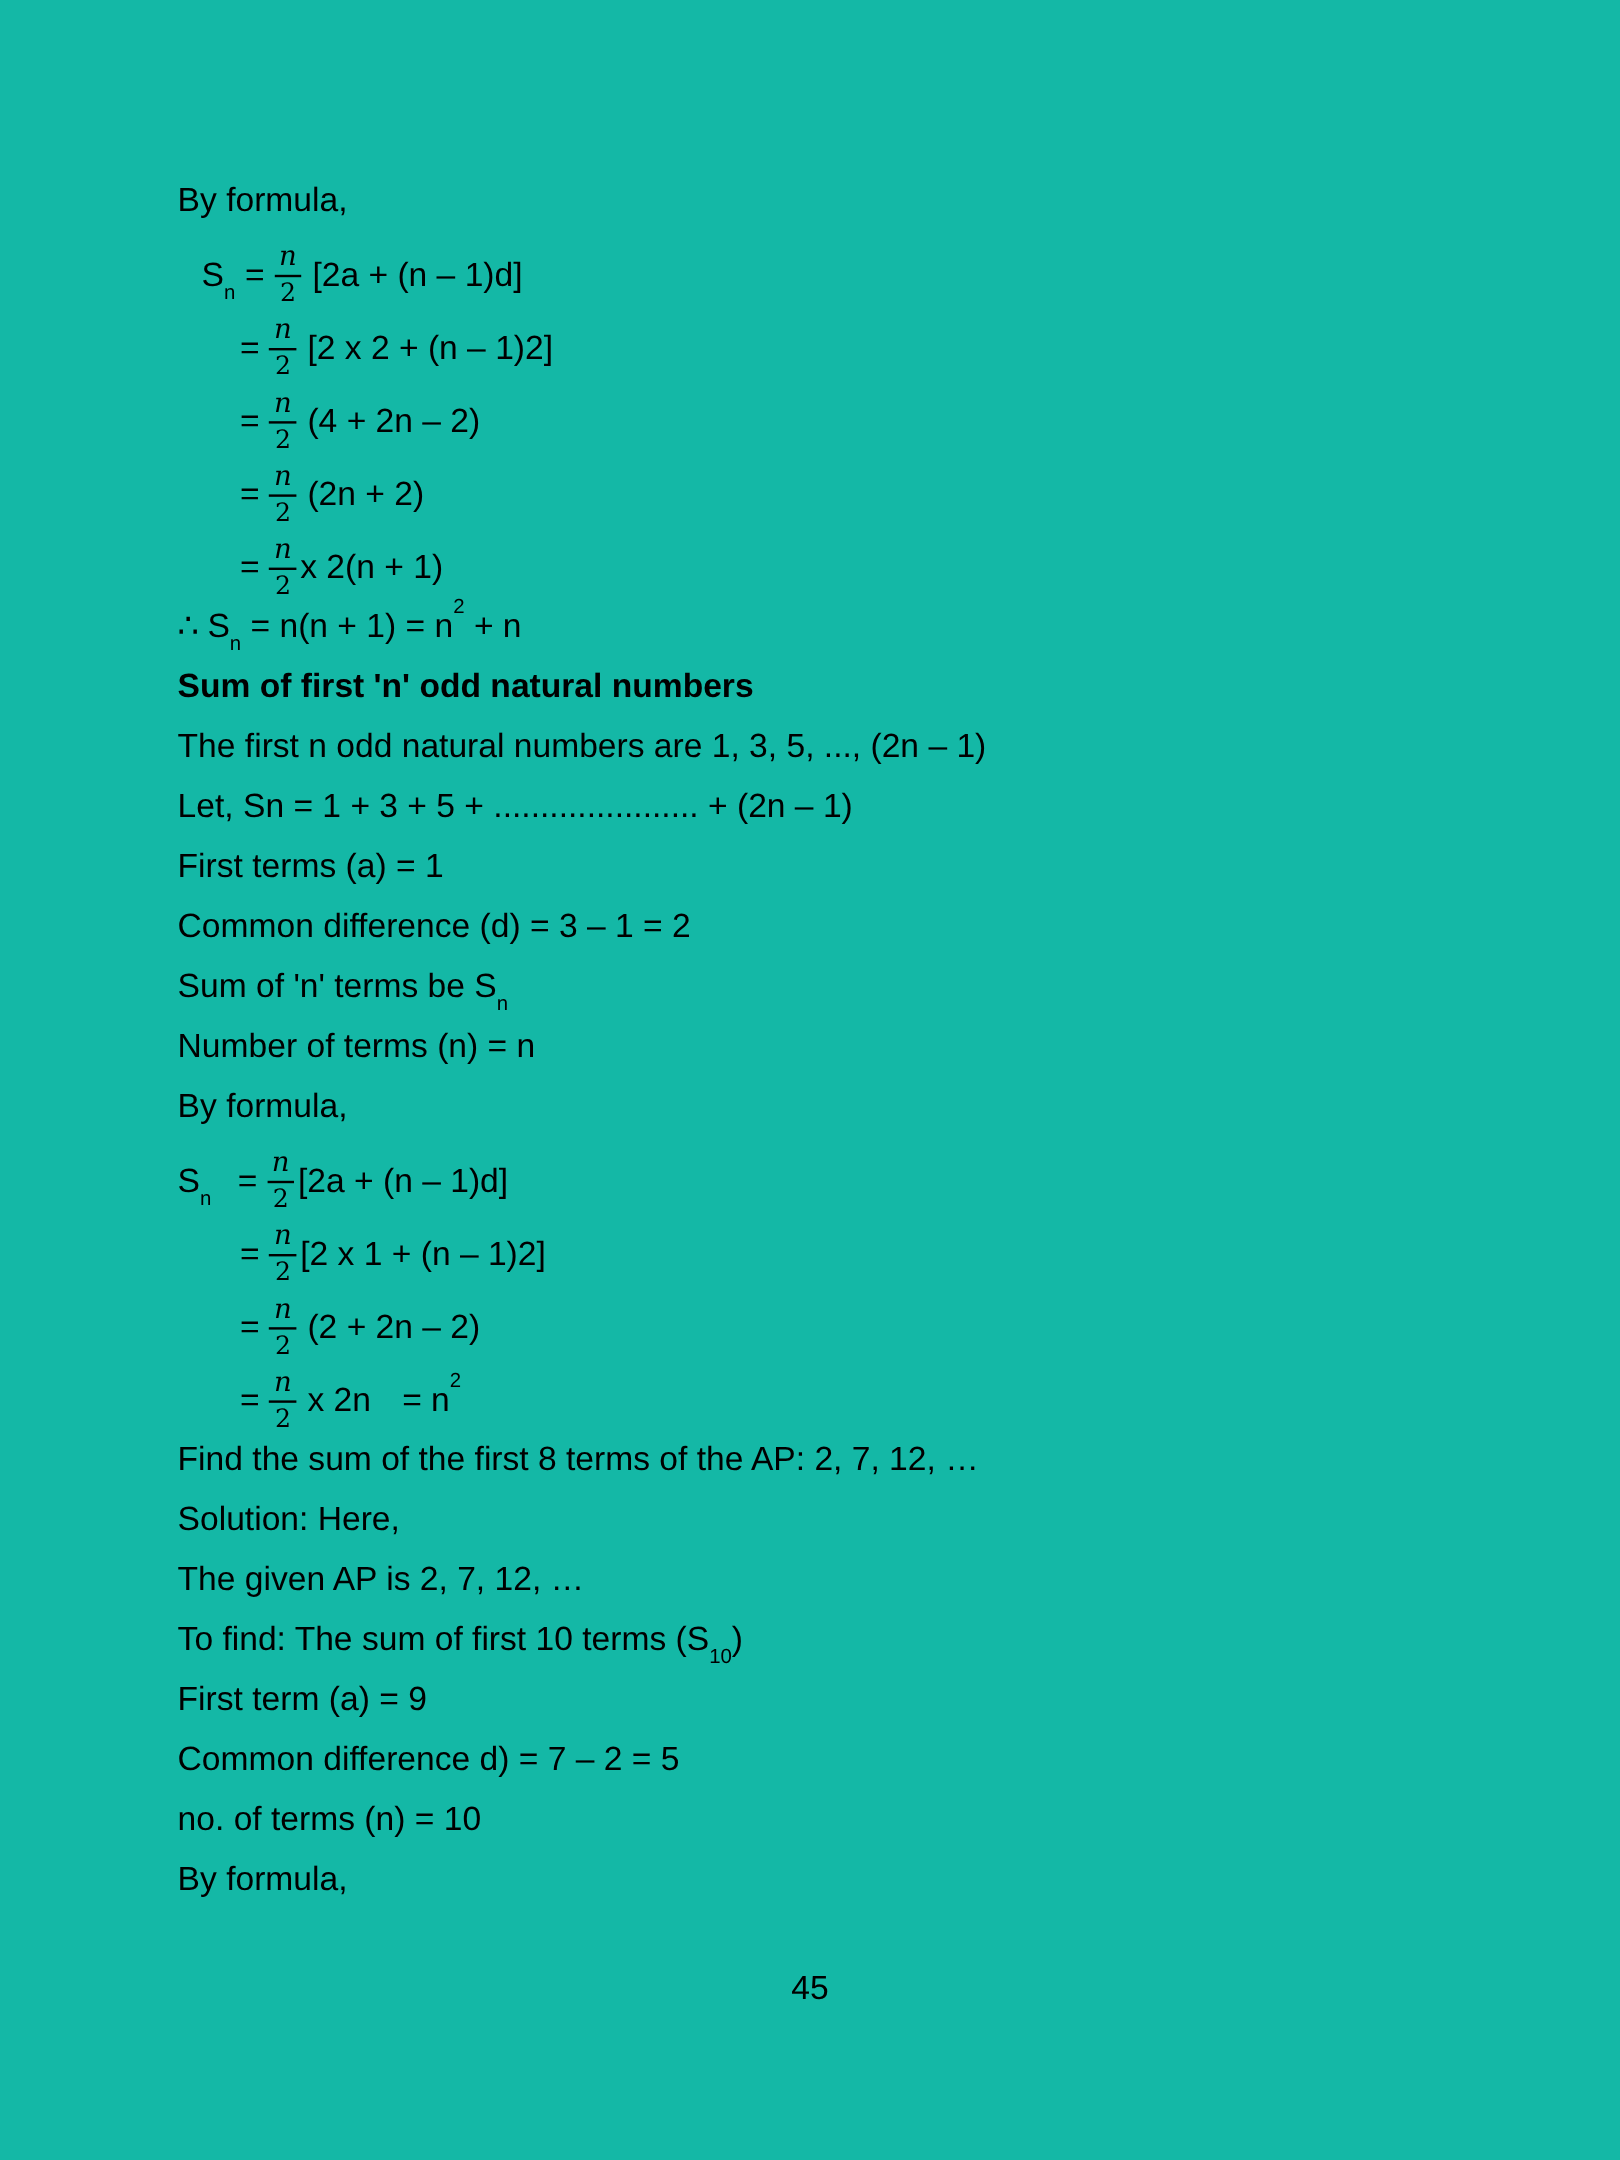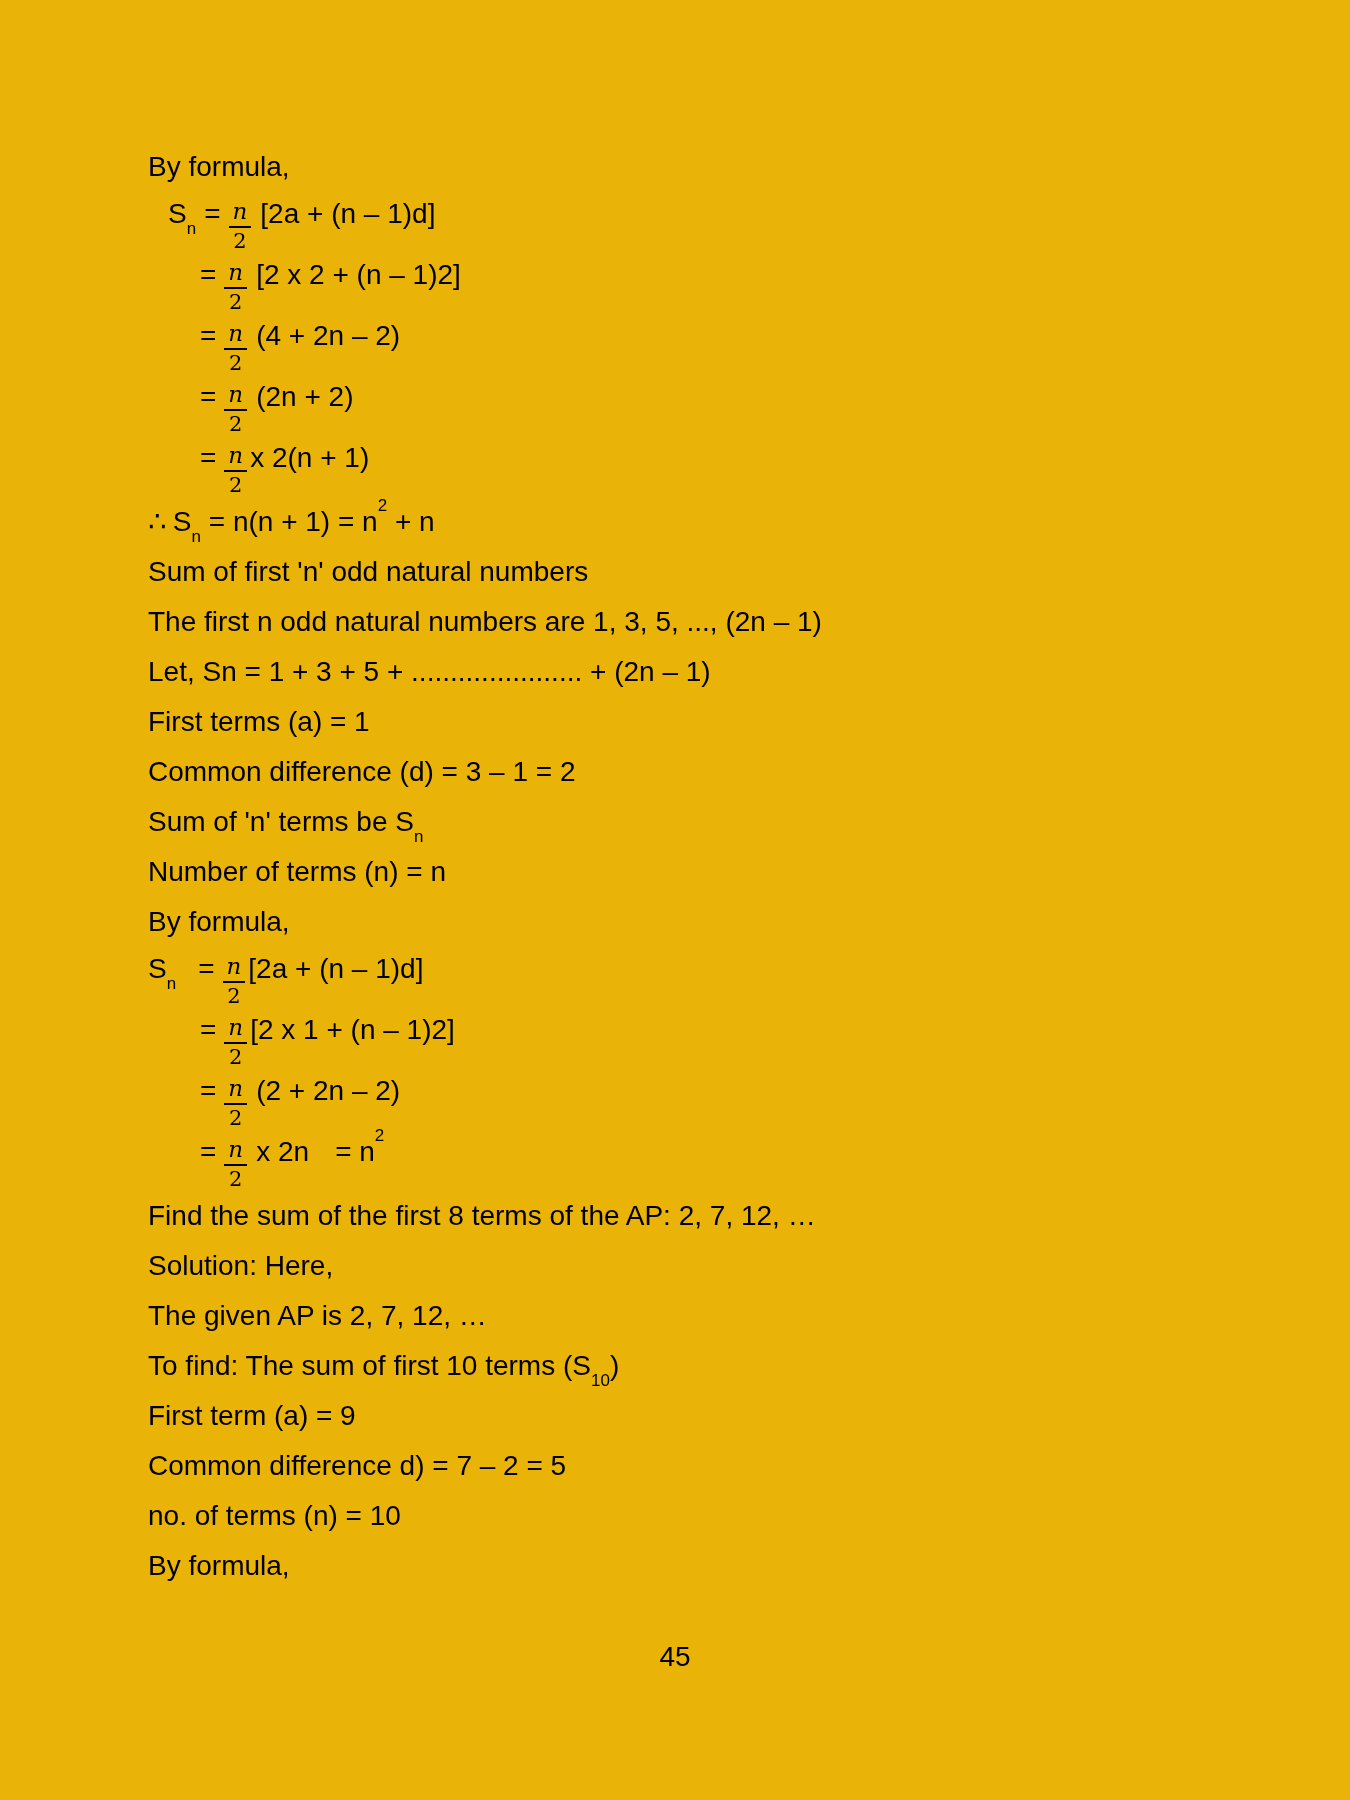--- a/index.html
+++ b/index.html
@@ -1,31 +1,31 @@
 <!DOCTYPE html>
 <html><head>
 <meta charset="utf-8">
 <style>
   html,body { margin:0; padding:0; background:#ffffff; }
   .page {
     position:relative;
     width:1350px; height:1800px;
-    background:#eab308; color:#000000;
+    background:#14b8a6; color:#000000;
     font-family:"Liberation Sans","DejaVu Sans",sans-serif;
     font-size:28px;
     box-sizing:border-box;
     padding:150px 110px 0 148px;
     overflow:hidden;
   }
   p.line { margin:0 0 16px 0; line-height:34px; }
-  .heading { font-weight:normal; }
+  .heading { font-weight:bold; }
   .lead-bold { font-weight:normal; }
   
   .fline {
-    display:flex; align-items:flex-start;
+    display:flex; align-items:center;
     height:58px; margin:0 0 3px 0;
     line-height:1;
   }
   .ind1 { margin-left:20px; }
   .ind2 { margin-left:52px; }
   .eq-sign { margin:0 8px; }
   .lhs-gap { margin-right:14px; }
   .frac { display:inline-flex; flex-direction:column; align-items:center; line-height:1; margin-right:9px; }
   .tight .frac { margin-right:3px; }
   .frac .num {

